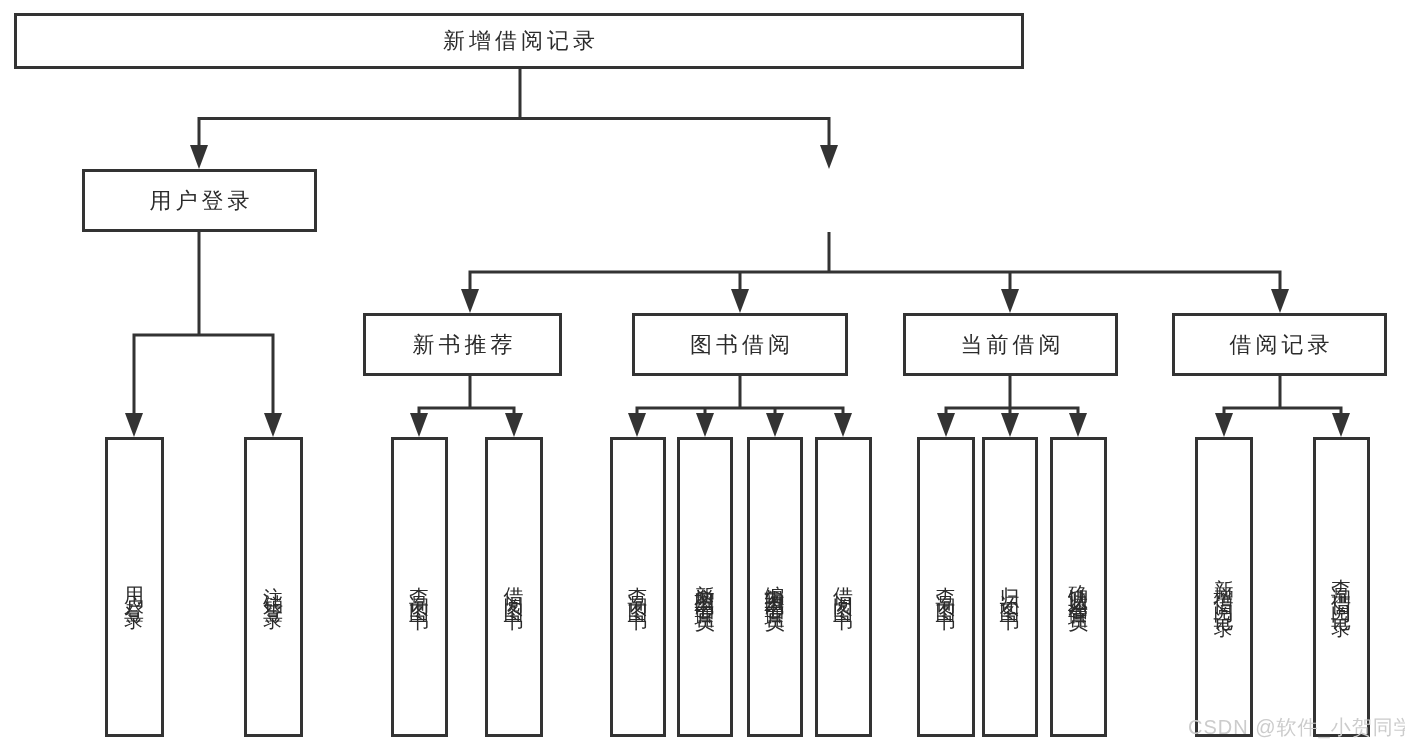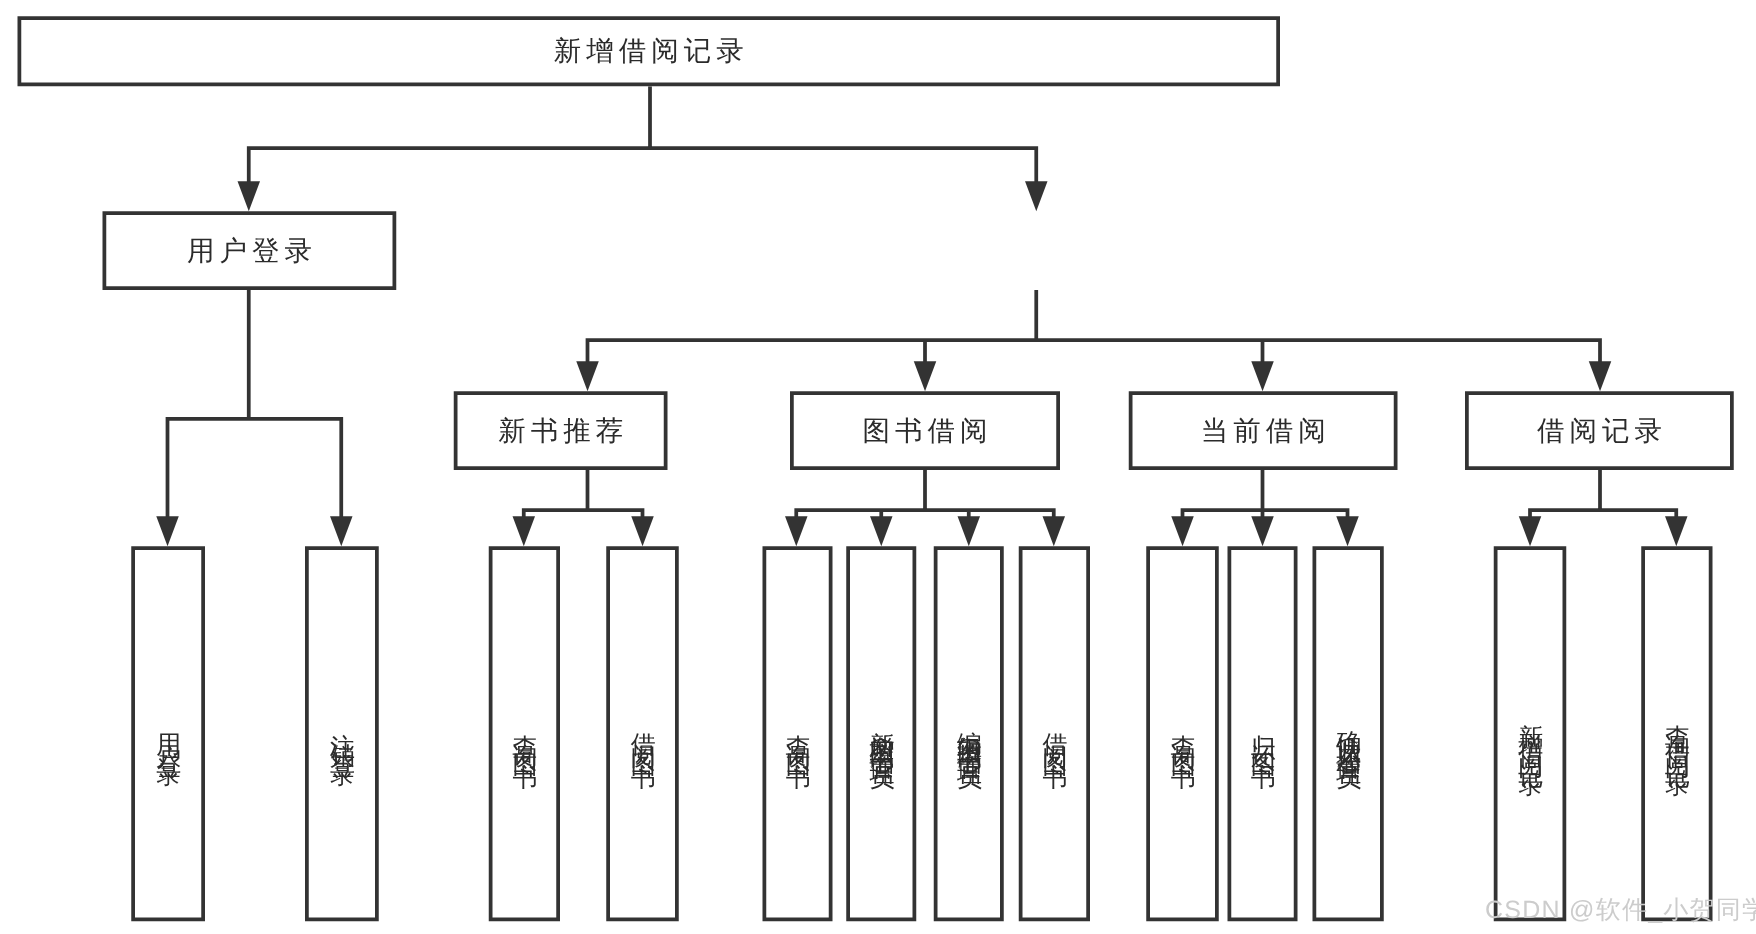--- a/index.html
+++ b/index.html
@@ -116,21 +116,21 @@
   </svg>
 
   <div class="hbox" style="left:14px;top:13px;width:1010px;height:56px">
     <span>新增借阅记录</span>
   </div>
 
   <div class="hbox" style="left:82px;top:169px;width:235px;height:63px">
     <span>用户登录</span>
   </div>
 
-  <div class="hbox" style="left:363px;top:313px;width:171px;height:63px">
+  <div class="hbox" style="left:363px;top:313px;width:199px;height:63px">
     <span>新书推荐</span>
   </div>
   <div class="hbox" style="left:632px;top:313px;width:216px;height:63px">
     <span>图书借阅</span>
   </div>
   <div class="hbox" style="left:903px;top:313px;width:215px;height:63px">
     <span>当前借阅</span>
   </div>
   <div class="hbox" style="left:1172px;top:313px;width:215px;height:63px">
     <span>借阅记录</span>

